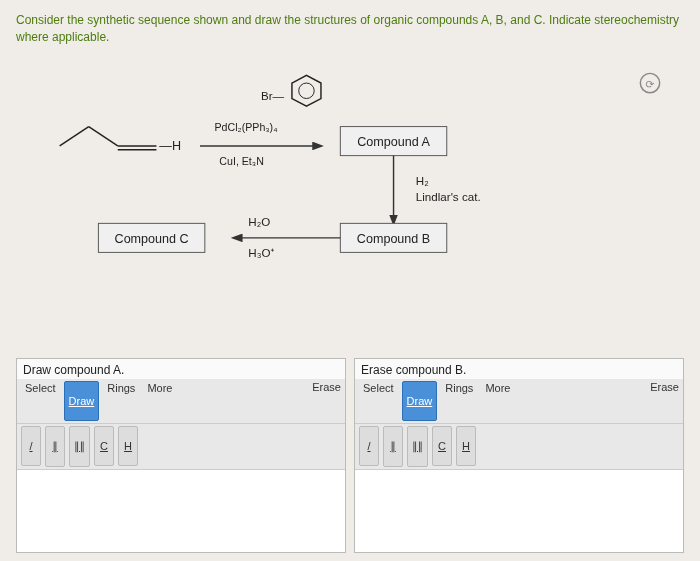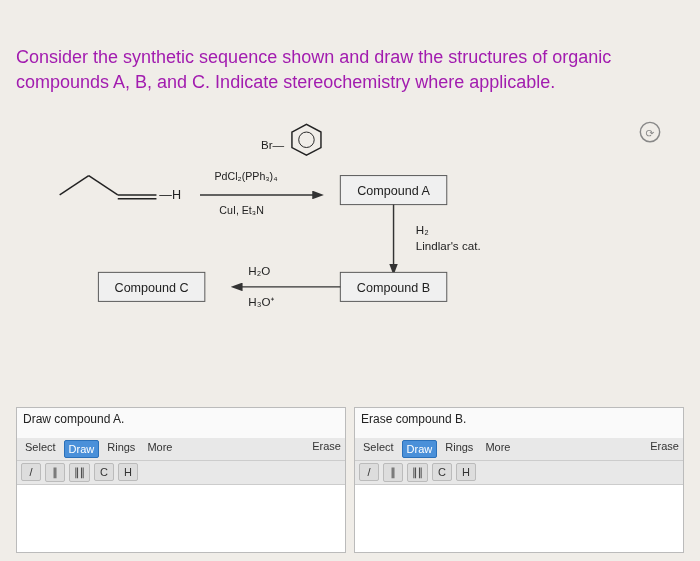--- a/index.html
+++ b/index.html
@@ -13,25 +13,24 @@
     }
     .main-container {
       width: 700px;
       height: 561px;
       background: #f0ede8;
       padding: 12px 16px 8px 16px;
       display: flex;
       flex-direction: column;
     }
     .instructions {
-      font-size: 18px;
-      color: #a21caf;
+      font-size: 12px;
+      color: #4d7c0f;
       line-height: 1.4;
       margin-bottom: 8px;
-      margin-top: 33px;
     }
     .reaction-area {
       display: flex;
       flex-direction: column;
       align-items: center;
       flex: 1;
       position: relative;
       min-height: 300px;
     }
     
@@ -46,41 +45,42 @@
       flex: 1;
       border: 1px solid #bbb;
       background: #fafafa;
       display: flex;
       flex-direction: column;
       min-height: 130px;
     }
     .draw-panel-title {
       font-size: 12px;
       color: #222;
-      padding: 4px 6px 12px 6px;
+      padding: 4px 6px 2px 6px;
     }
     .draw-toolbar {
       display: flex;
       flex-direction: row;
       align-items: flex-start;
       padding: 2px 4px;
       background: #e8e8e8;
       border-bottom: 1px solid #ccc;
       gap: 4px;
     }
     .toolbar-btn {
       font-size: 11px;
       color: #333;
       cursor: pointer;
-      padding: 2px 4px;
+      padding: 13px 4px;
       background: #ddd;
       border: 1px solid #bbb;
       border-radius: 2px;
       min-width: 20px;
       text-align: center;
+      text-decoration: underline;
     }
     .toolbar-btn.active {
       background: #4a90d9;
       color: white;
       border-color: #2a70b9;
     }
     .toolbar-label {
       font-size: 11px;
       color: #333;
       padding: 1px 4px;

